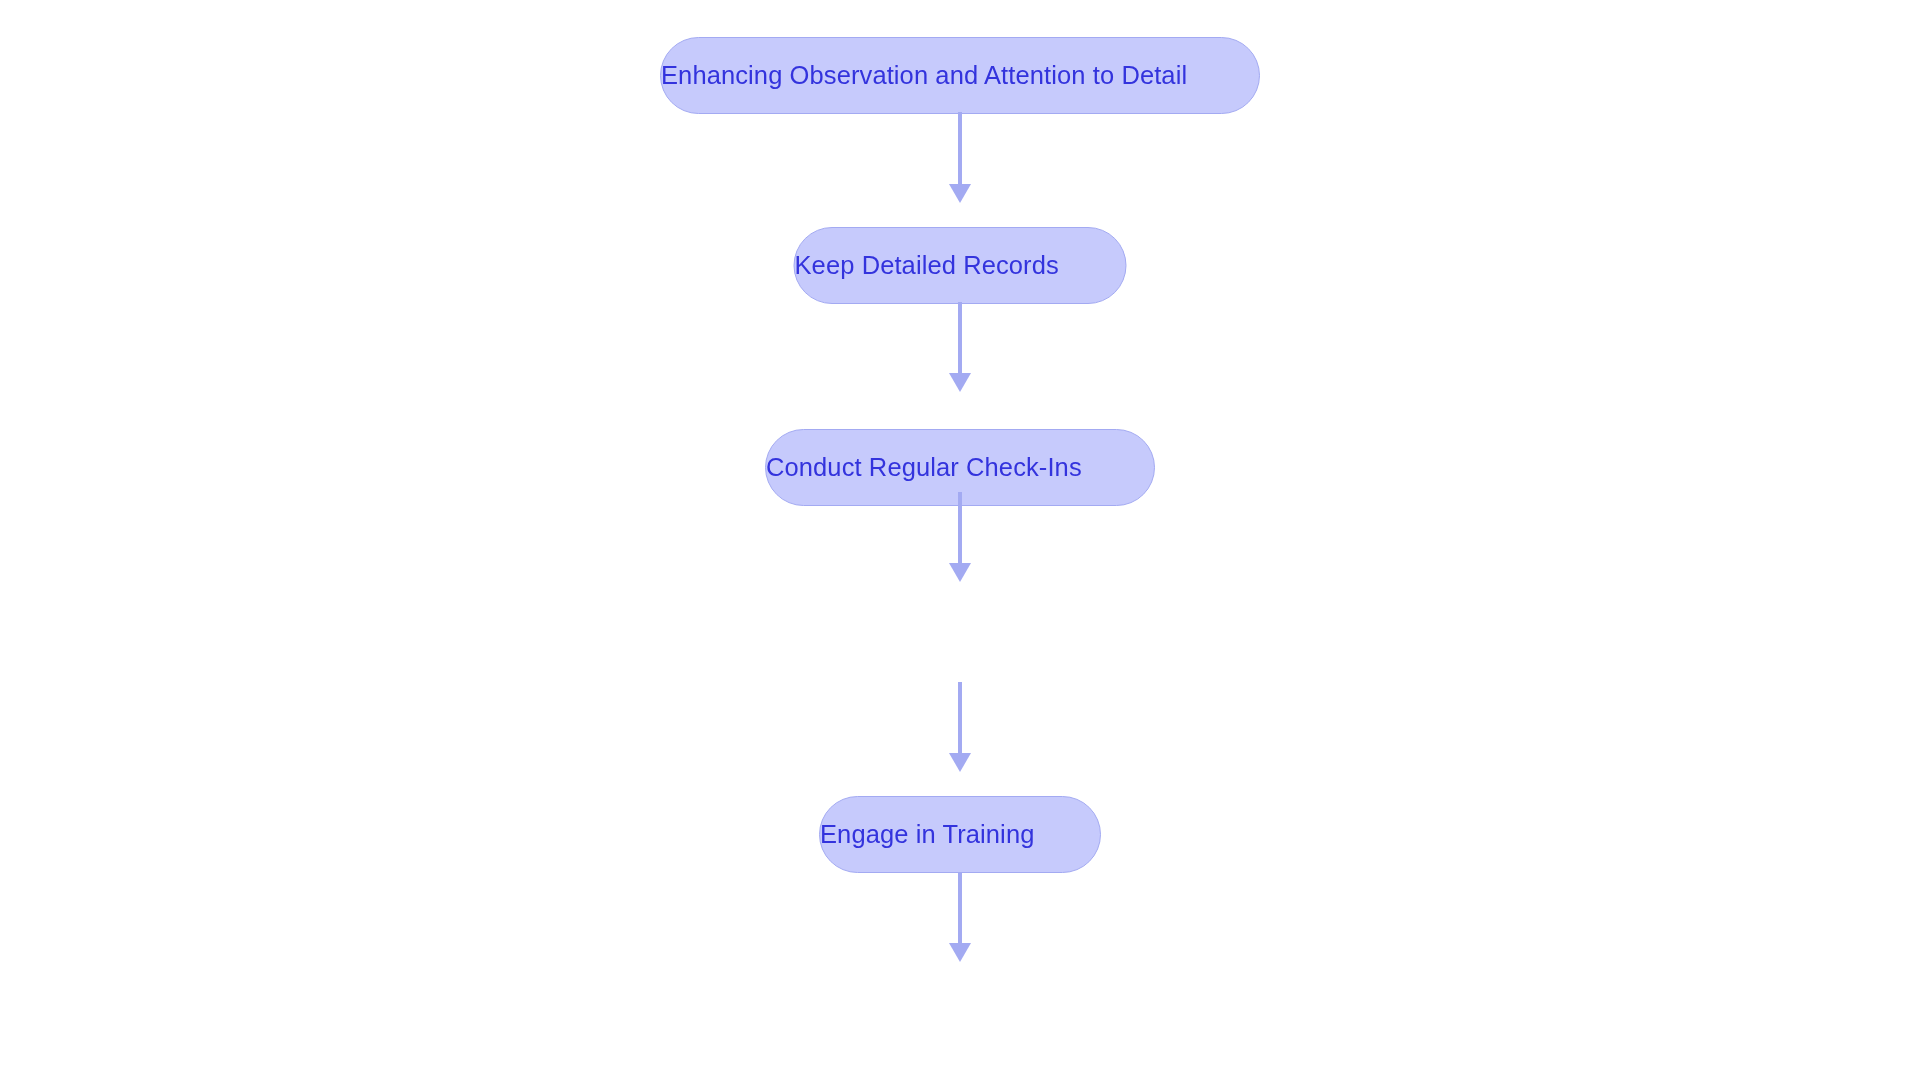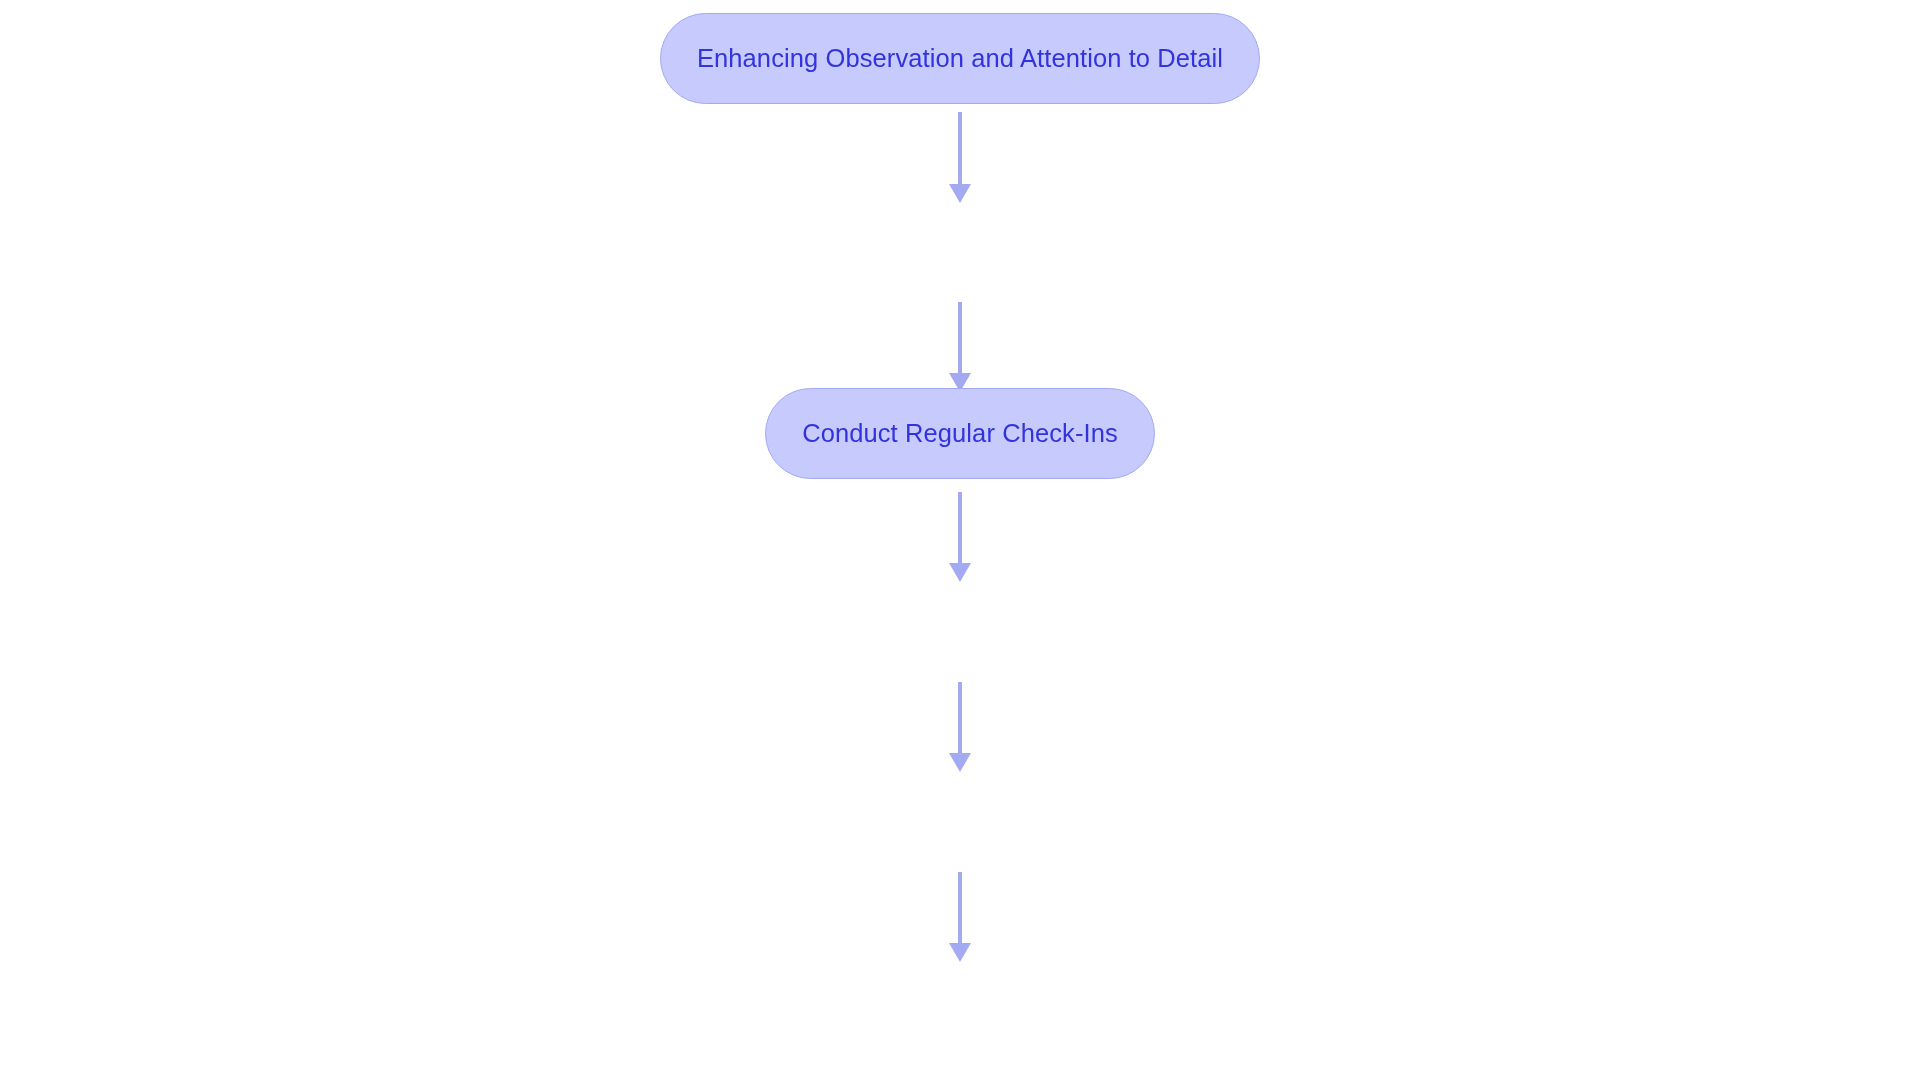--- a/index.html
+++ b/index.html
@@ -17,27 +17,27 @@
     position: relative;
     width: 1920px;
     height: 1083px;
     background: #ffffff;
   }
   .flow-node {
     position: absolute;
     box-sizing: border-box;
     display: flex;
     align-items: center;
-    justify-content: center;
     background: #c6cafc;
     border: 1.6px solid #a3aaf2;
     border-radius: 60px;
-    height: 91px;
+    height: 77px;
     left: 50%;
     transform: translateX(-50%);
+    margin-top: 24px;
   }
   .flow-node-label {
     color: #3333dd;
     font-family: "Liberation Sans", sans-serif;
     font-size: 25.5px;
     font-weight: 400;
     letter-spacing: 0.1px;
     white-space: nowrap;
     line-height: 1;
     user-select: none;
@@ -48,21 +48,21 @@
     transform: translateX(-50%);
     width: 26px;
   }
   .flow-connector svg {
     display: block;
     overflow: visible;
   }
   
   .node-1 { width: 600px; top: 13px;  }
   .node-2 { width: 333px; top: 203px; }
-  .node-3 { width: 390px; top: 388px; }
+  .node-3 { width: 390px; top: 405px; }
   .node-4 { width: 313px; top: 582px; }
   .node-5 { width: 282px; top: 772px; }
   .node-6 { width: 245px; top: 962px; }
 
   .conn-1 { top: 112px; height: 91px; }
   .conn-2 { top: 302px; height: 90px; }
   .conn-3 { top: 492px; height: 90px; }
   .conn-4 { top: 682px; height: 90px; }
   .conn-5 { top: 872px; height: 90px; }
 </style>
@@ -75,20 +75,23 @@
     <span class="flow-node-label">Enhancing Observation and Attention to Detail</span>
   </div>
 
   <div class="flow-connector conn-1">
     <svg width="26" height="91" viewBox="0 0 26 91">
       <line x1="13" y1="0" x2="13" y2="73" stroke="#a3aaf2" stroke-width="4"></line>
       <polygon points="2,72 24,72 13,91" fill="#a3aaf2"></polygon>
     </svg>
   </div>
 
+  <div class="flow-node node-2">
+    <span class="flow-node-label">Keep Detailed Records</span>
+  </div>
 
   <div class="flow-connector conn-2">
     <svg width="26" height="90" viewBox="0 0 26 90">
       <line x1="13" y1="0" x2="13" y2="72" stroke="#a3aaf2" stroke-width="4"></line>
       <polygon points="2,71 24,71 13,90" fill="#a3aaf2"></polygon>
     </svg>
   </div>
 
   <div class="flow-node node-3">
     <span class="flow-node-label">Conduct Regular Check-Ins</span>
@@ -102,20 +105,23 @@
   </div>
 
 
   <div class="flow-connector conn-4">
     <svg width="26" height="90" viewBox="0 0 26 90">
       <line x1="13" y1="0" x2="13" y2="72" stroke="#a3aaf2" stroke-width="4"></line>
       <polygon points="2,71 24,71 13,90" fill="#a3aaf2"></polygon>
     </svg>
   </div>
 
+  <div class="flow-node node-5">
+    <span class="flow-node-label">Engage in Training</span>
+  </div>
 
   <div class="flow-connector conn-5">
     <svg width="26" height="90" viewBox="0 0 26 90">
       <line x1="13" y1="0" x2="13" y2="72" stroke="#a3aaf2" stroke-width="4"></line>
       <polygon points="2,71 24,71 13,90" fill="#a3aaf2"></polygon>
     </svg>
   </div>
 
 
 </div>

